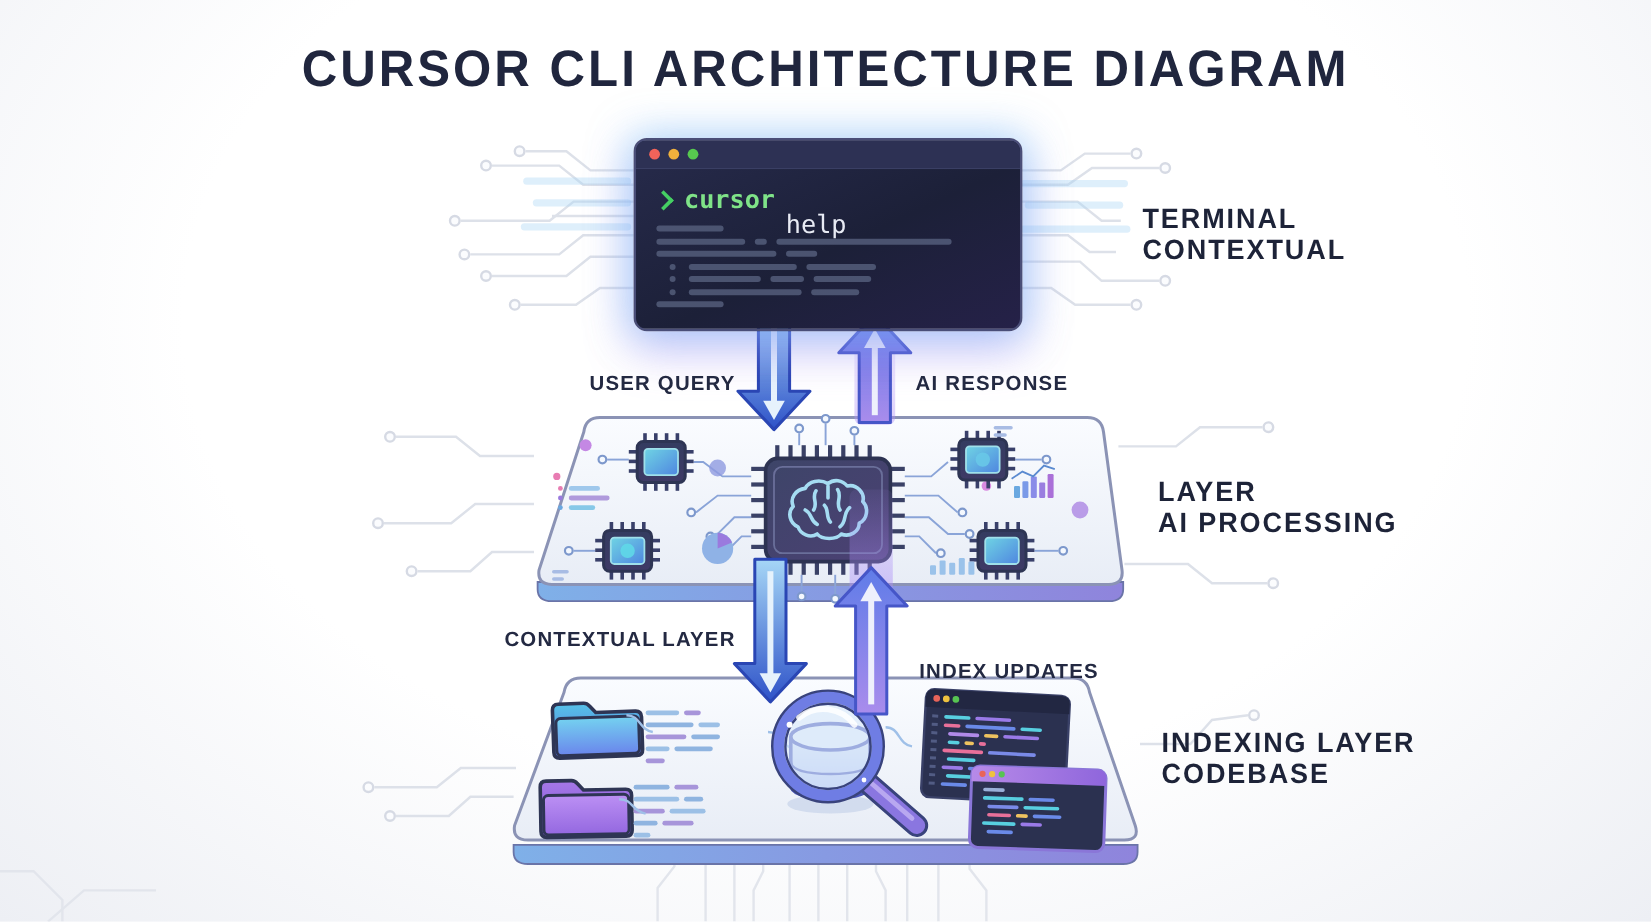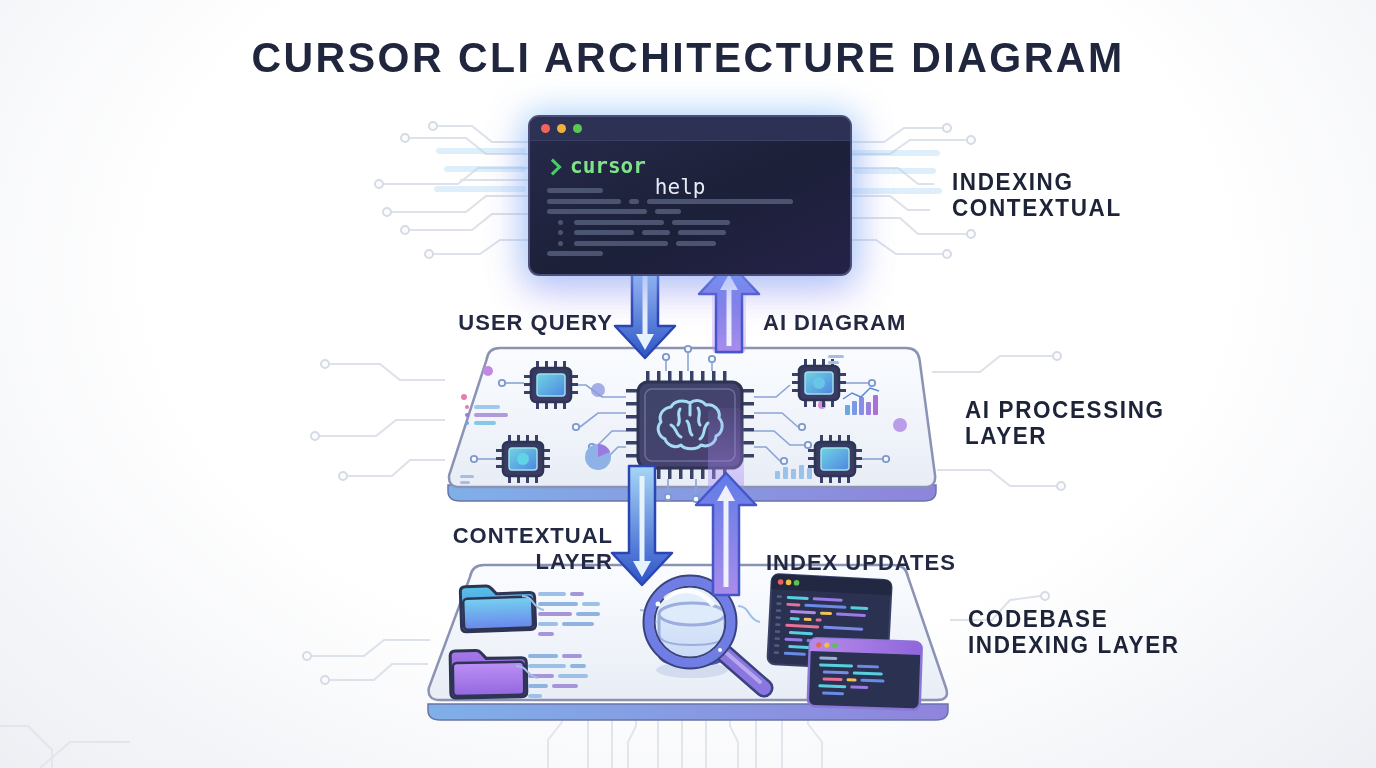--- a/index.html
+++ b/index.html
@@ -29,21 +29,21 @@
         transform:rotate(45deg);display:inline-block;margin-top:1px;}
   .cmd{color:#7fe388;}
   .arg{color:#e8ebf4;font-weight:400;margin-left:-2px;margin-top:42px;}
   .t-out{margin-top:8px;}
   .t-row{display:flex;align-items:center;gap:8px;margin-bottom:5.5px;}
   .t-line{height:5px;border-radius:3px;background:#565f7d;opacity:.82;}
   .t-bullet{width:5px;height:5px;border-radius:50%;background:#565f7d;opacity:.82;
             margin-left:11px;margin-right:3px;}
 
   
-  .flow-label{font-size:22px;font-weight:700;letter-spacing:1px;color:#232942;}
+  .flow-label{font-size:17px;font-weight:700;letter-spacing:1px;color:#232942;}
   .layer-label{font-size:22.5px;font-weight:700;letter-spacing:1.6px;color:#1d2338;
                line-height:25px;transform:scaleY(1.03);}
   .layer-label span{display:block;}
 
   
   .trail{border-radius:6px;}
   .trail.up1{left:712px;top:268px;width:34px;height:86px;
              background:linear-gradient(to top, rgba(176,146,246,.45), rgba(176,146,246,.05));}
   .trail.up2{left:708px;top:408px;width:36px;height:98px;
              background:linear-gradient(to top, rgba(172,142,246,.55), rgba(172,142,246,.08));}
@@ -522,30 +522,30 @@
         <div class="t-row">
             <span class="t-line" style="width:56px"></span>
           </div>
       </div>
     </div>
   </div>
 
   <div class="abs title">CURSOR CLI ARCHITECTURE DIAGRAM</div>
 
   <div class="abs flow-label" style="left:453px;top:310px;width:160px;text-align:right;">USER QUERY</div>
-  <div class="abs flow-label" style="left:763px;top:310px;">AI DIAGRAM</div>
+  <div class="abs flow-label" style="left:763px;top:310px;">AI RESPONSE</div>
   <div class="abs flow-label" style="left:418px;top:523px;width:195px;text-align:right;">CONTEXTUAL LAYER</div>
   <div class="abs flow-label" style="left:766px;top:550px;">INDEX UPDATES</div>
 
   <div class="abs layer-label" style="left:952px;top:170px;">
-    <span>INDEXING</span>
+    <span>TERMINAL</span>
     <span>CONTEXTUAL</span>
   </div>
   <div class="abs layer-label" style="left:965px;top:398px;">
+    <span>LAYER</span>
     <span>AI PROCESSING</span>
-    <span>LAYER</span>
   </div>
   <div class="abs layer-label" style="left:968px;top:607px;">
+    <span>INDEXING LAYER</span>
     <span>CODEBASE</span>
-    <span>INDEXING LAYER</span>
   </div>
 
 </div>
 
 </body></html>

